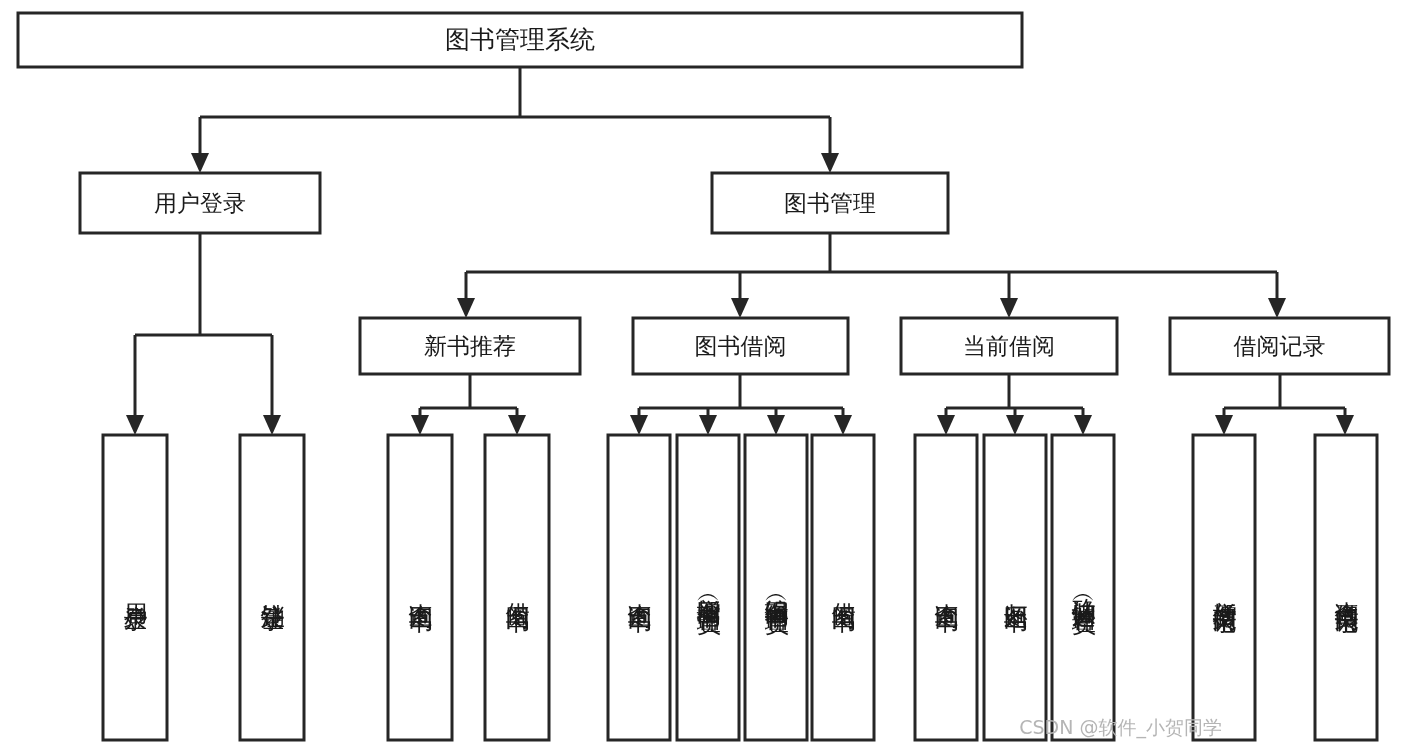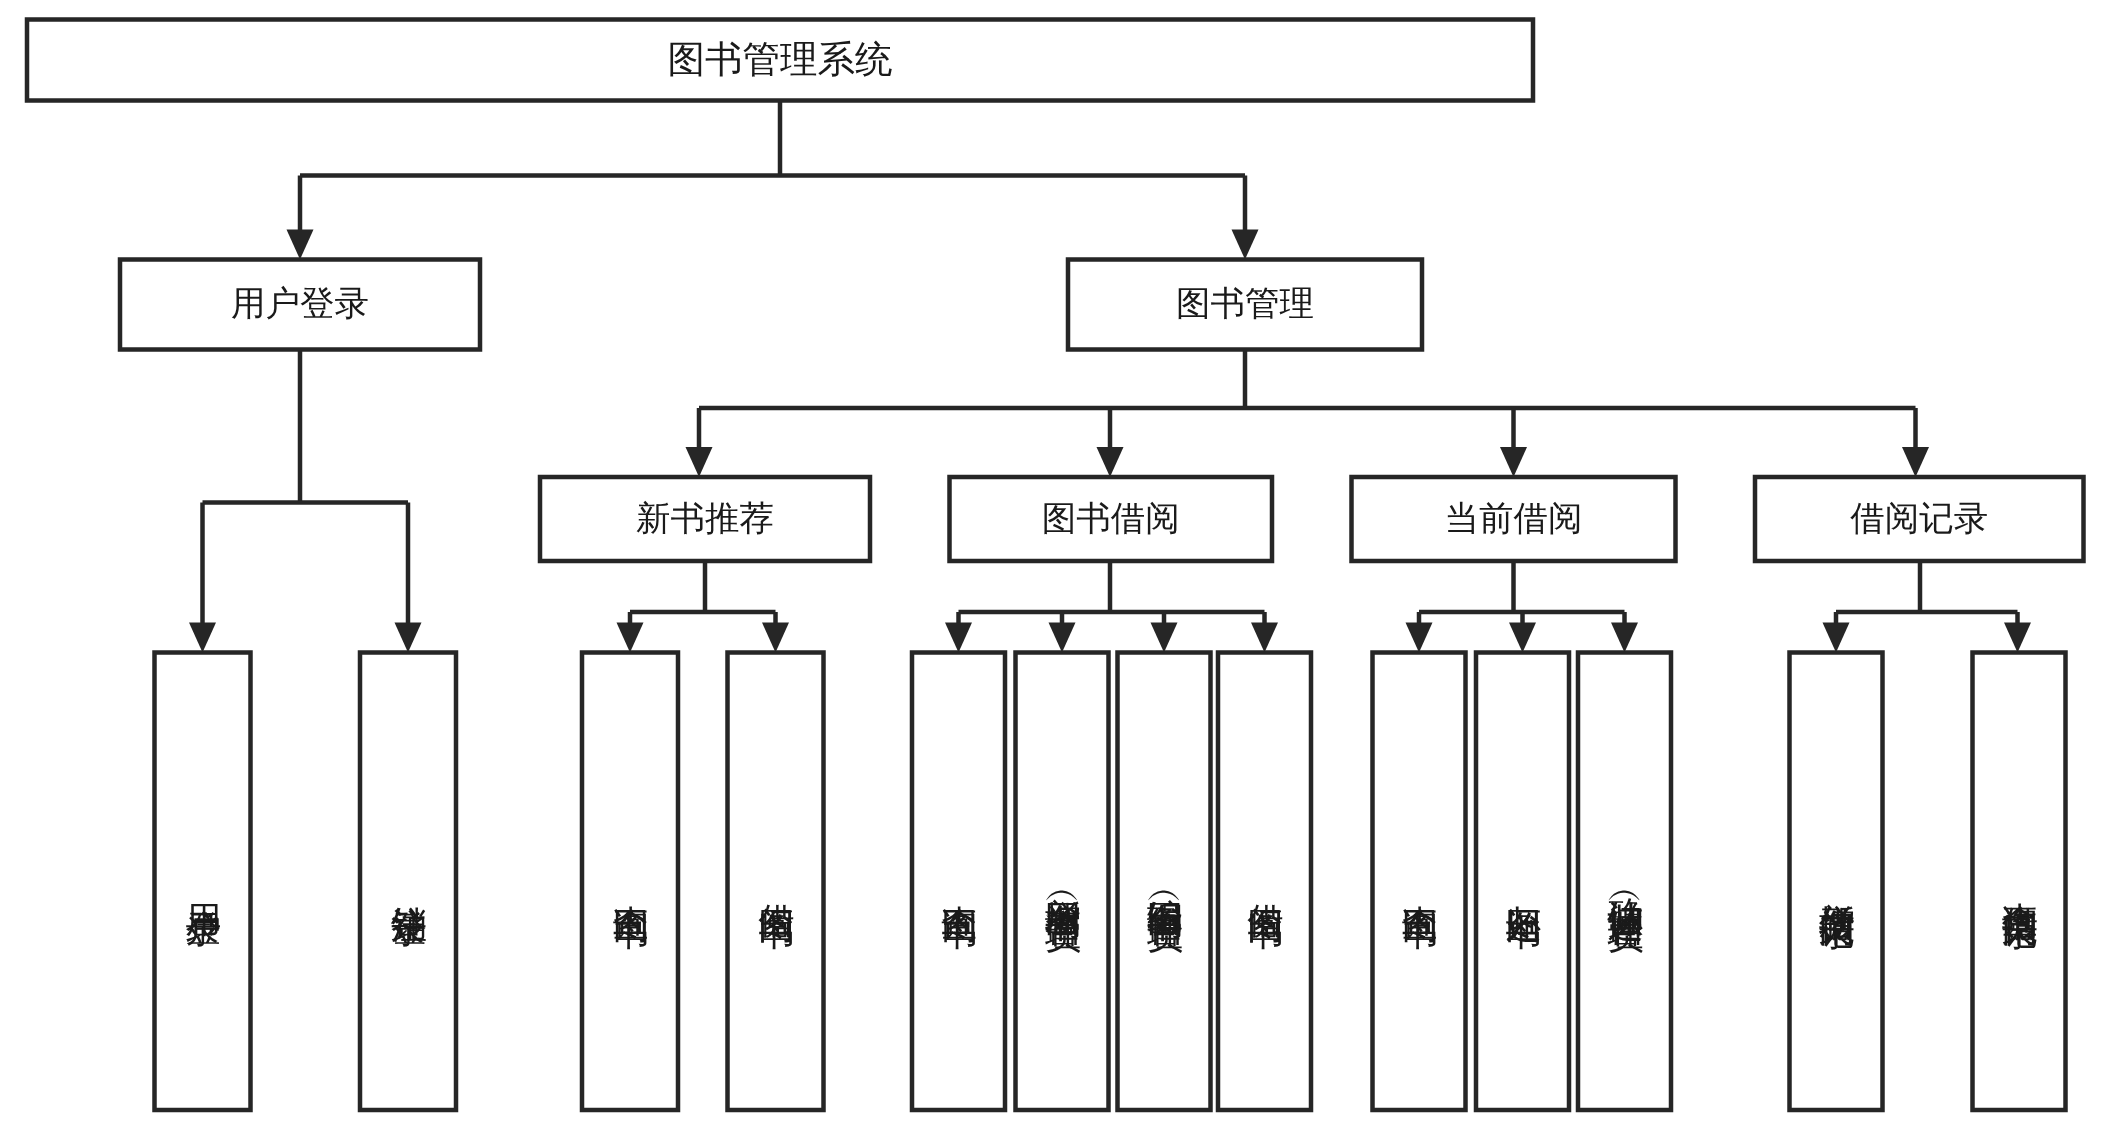--- a/index.html
+++ b/index.html
@@ -227,14 +227,15 @@
         <span class="leaf-label">确认归还（管理员）</span>
       </div>
       <div class="leaf-label-wrap" style="left: 1193px; top: 435px; width: 62px; height: 305px;">
         <span class="leaf-label">新增借阅记录</span>
       </div>
       <div class="leaf-label-wrap" style="left: 1315px; top: 435px; width: 62px; height: 305px;">
         <span class="leaf-label">查询借阅记录</span>
       </div>
     </div>
 
+  <div class="watermark">CSDN @软件_小贺同学</div>
 
 </div>
 
 </body></html>

